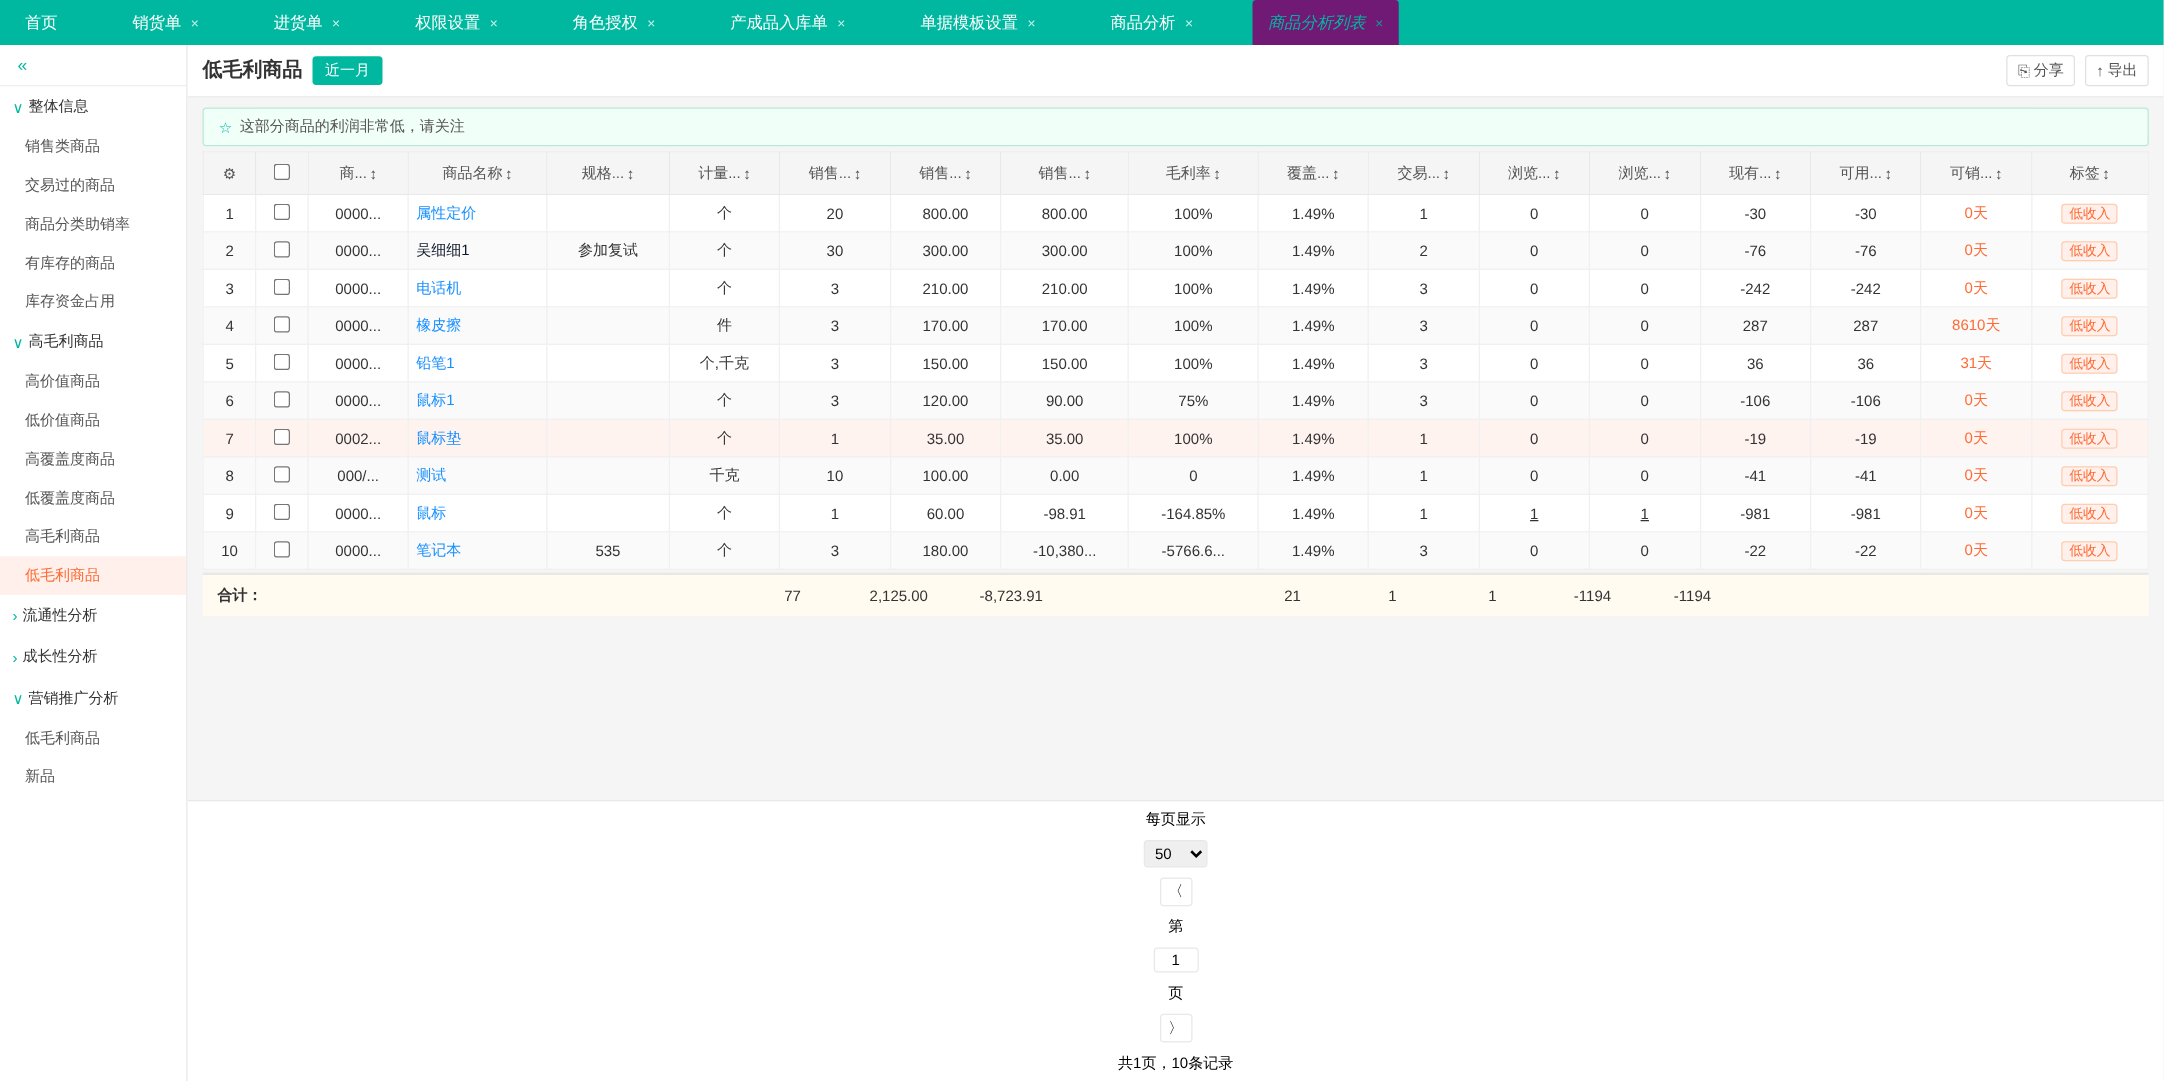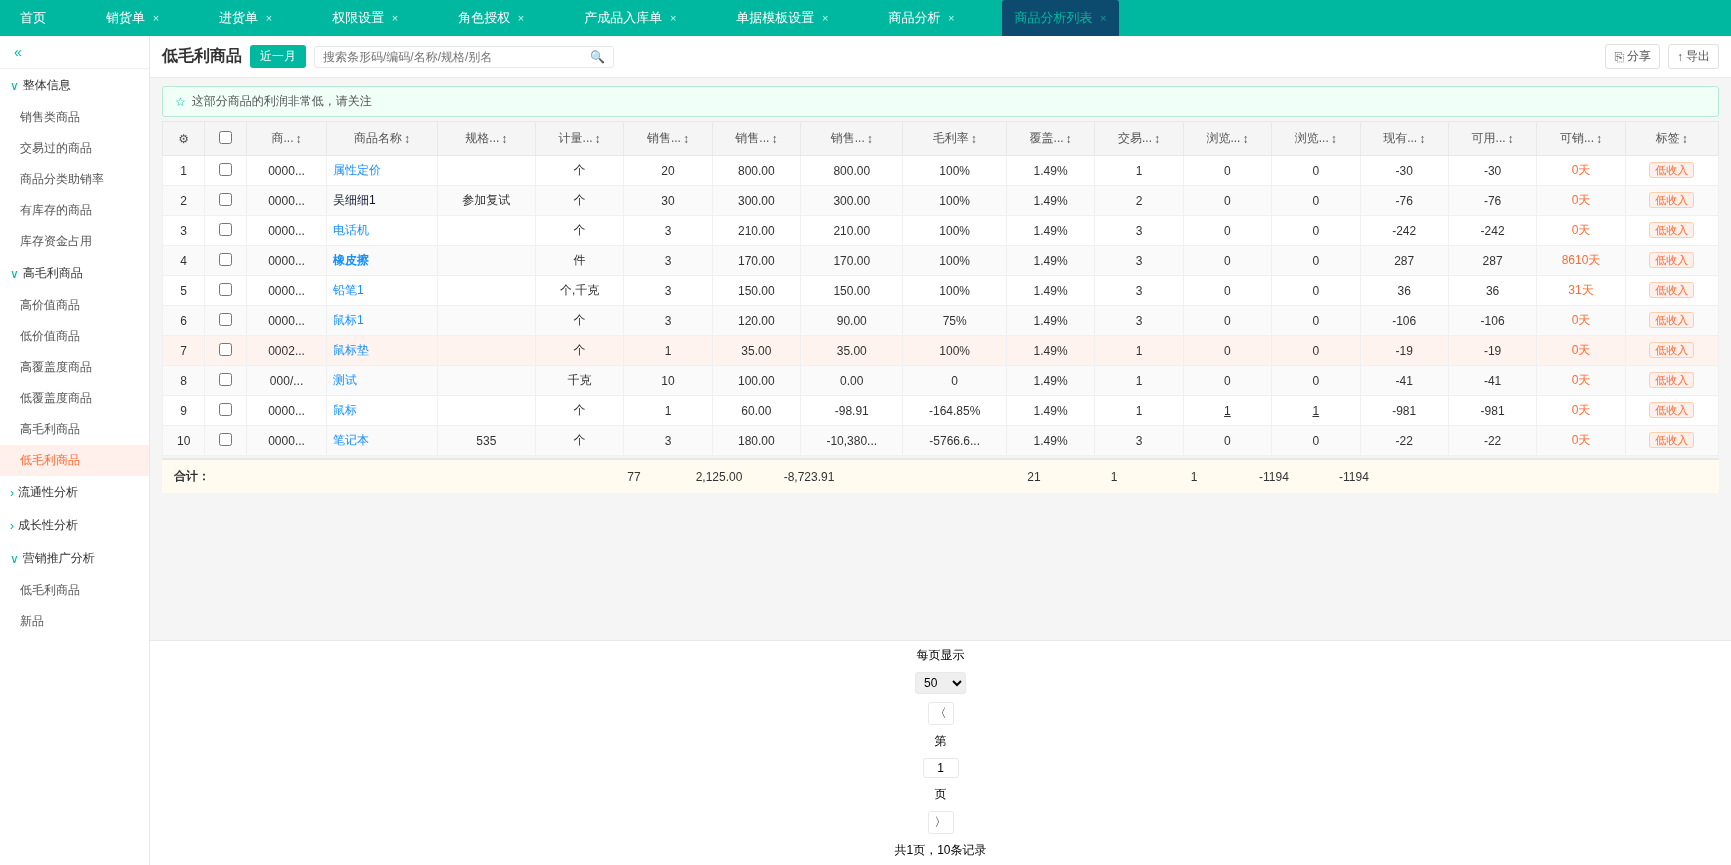--- a/index.html
+++ b/index.html
@@ -17,21 +17,21 @@
     }
     .top-nav .nav-item {
       padding: 0 12px;
       height: 36px;
       line-height: 36px;
       cursor: pointer;
       white-space: nowrap;
       color: #fff;
       font-size: 13px;
     }
-    .top-nav .nav-item.active { background: #0c4a6e; color: #00b8a0; border-radius: 3px 3px 0 0; }
+    .top-nav .nav-item.active { background: #701a75; color: #00b8a0; border-radius: 3px 3px 0 0; font-style: italic; }
     .top-nav .nav-item .close-x { margin-left: 4px; font-size: 11px; opacity: 0.8; }
 
     
     .main-layout {
       display: flex;
       height: calc(100vh - 36px);
     }
 
     
     .sidebar {
@@ -310,24 +310,20 @@
     </div>
     <div class="sidebar-item">低毛利商品</div>
     <div class="sidebar-item">新品</div>
   </aside>
 
   <div class="content">
 
     <div class="content-header">
       <span class="content-title">低毛利商品</span>
       <button class="date-btn">近一月</button>
-      <div class="search-box">
-        <input type="text" placeholder="搜索条形码/编码/名称/规格/别名" style="">
-        <span class="search-icon">🔍</span>
-      </div>
       <div class="header-actions">
         <div class="action-btn">
           <span>⎘</span>
           <span>分享</span>
         </div>
         <div class="action-btn">
           <span>↑</span>
           <span>导出</span>
         </div>
       </div>
@@ -452,21 +448,21 @@
       <td class="">0</td>
       <td>-242</td>
       <td>-242</td>
       <td class="orange-text">0天</td>
       <td><span class="tag-badge">低收入</span></td>
     </tr>
             <tr>
       <td>4</td>
       <td><input type="checkbox" style=""></td>
       <td>0000...</td>
-      <td style="text-align:left; color:#1890ff; cursor:pointer;font-weight:bold;">橡皮擦</td>
+      <td style="text-align:left; color:#1890ff; cursor:pointer;">橡皮擦</td>
       <td></td>
       <td>件</td>
       <td>3</td>
       <td>170.00</td>
       <td>170.00</td>
       <td>100%</td>
       <td>1.49%</td>
       <td>3</td>
       <td class="">0</td>
       <td class="">0</td>

